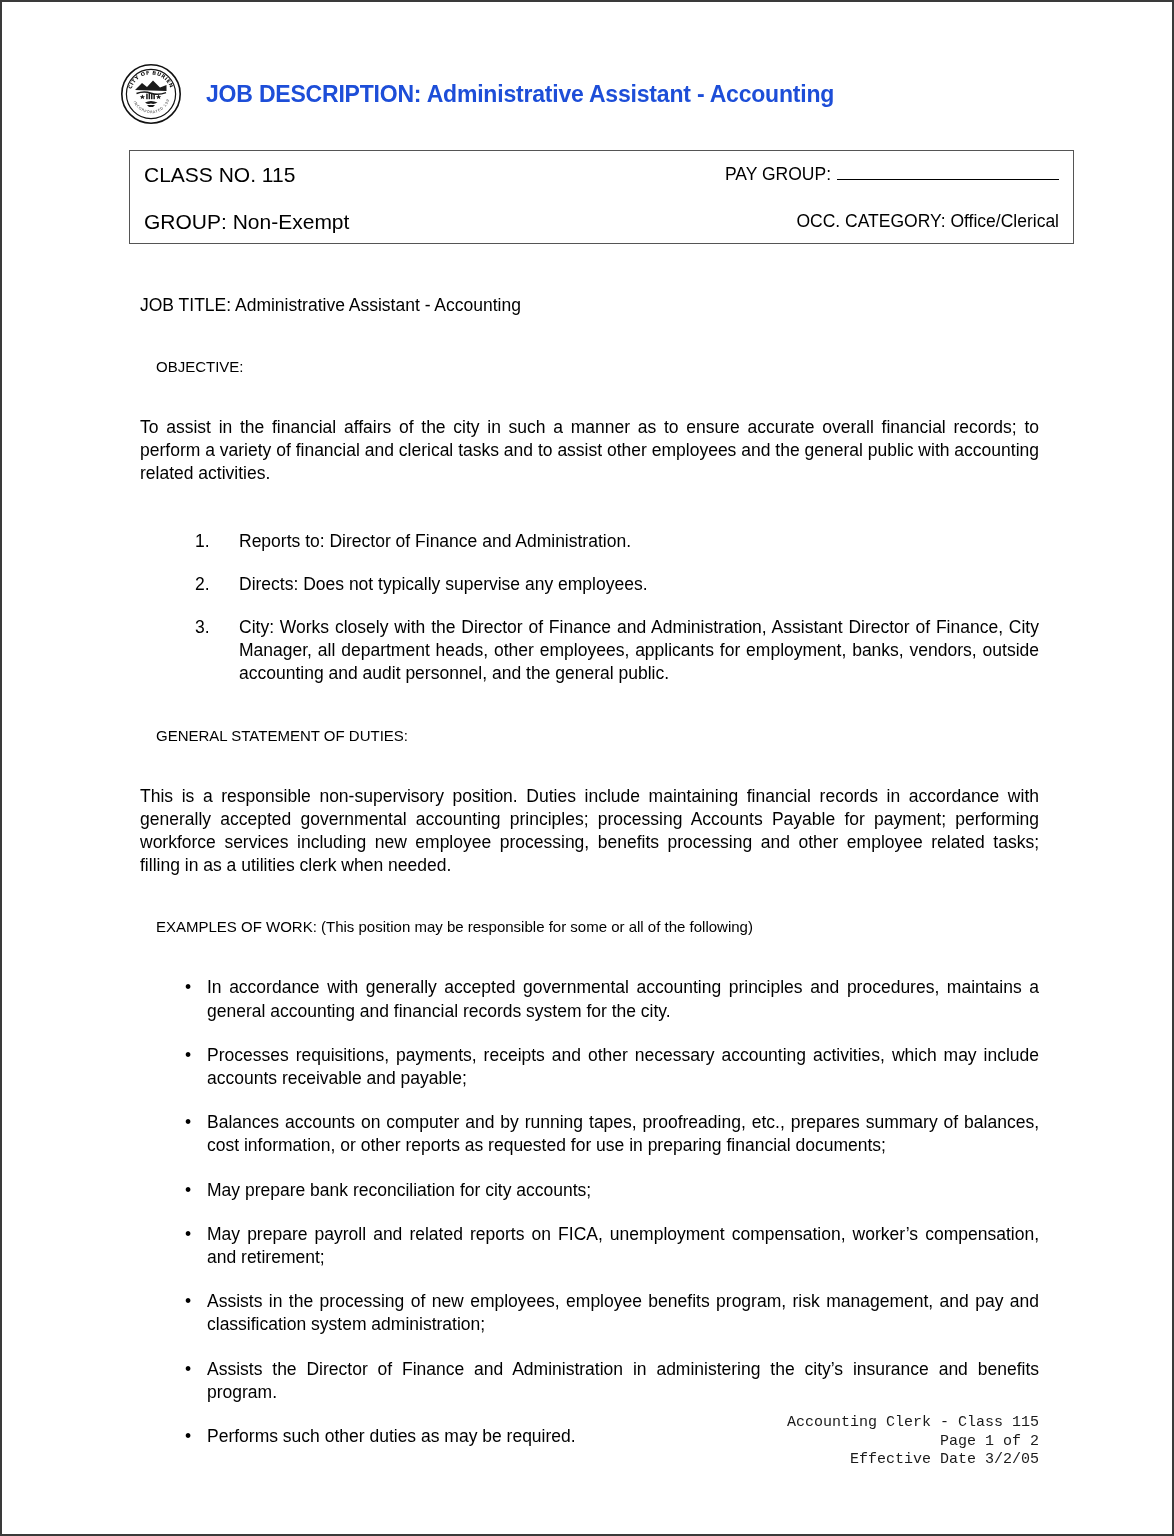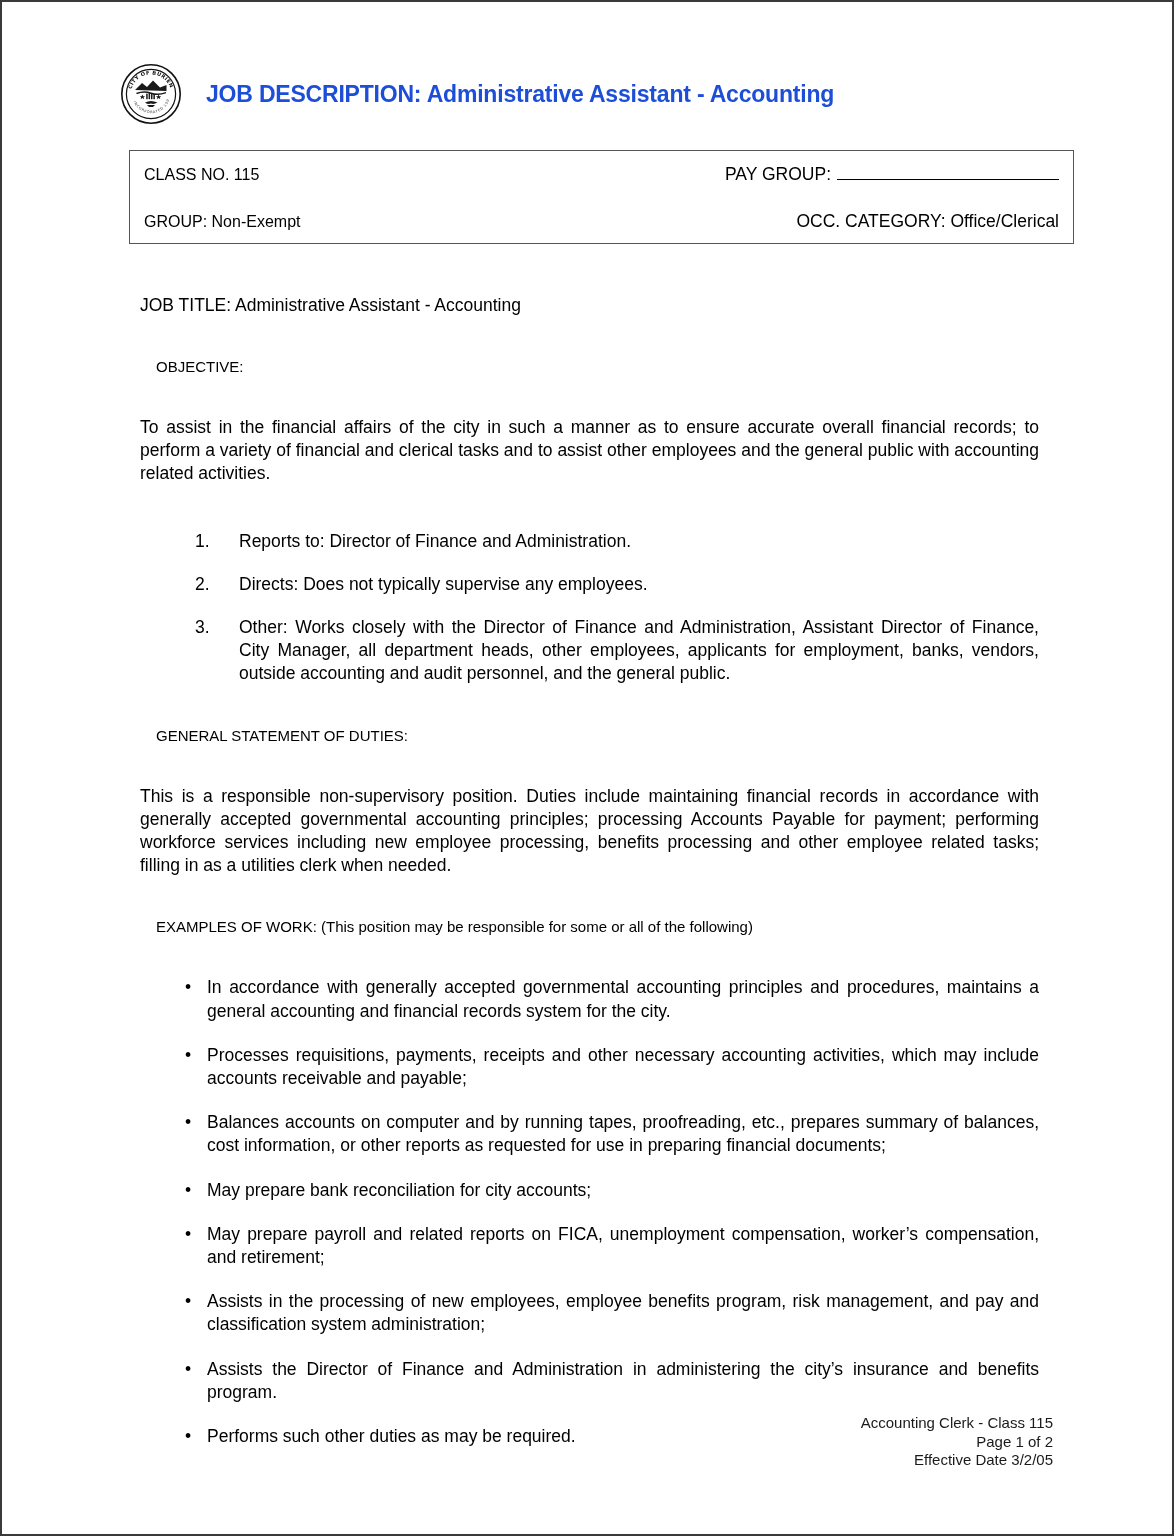--- a/index.html
+++ b/index.html
@@ -71,21 +71,21 @@
     width: 100%;
     height: 47px;
     display: flex;
     align-items: center;
     box-sizing: border-box;
     padding: 0 14px 0 14px;
   }
   .infobox-row.r1 { top: 0; }
   .infobox-row.r2 { top: 47px; }
   .info-left {
-    font-size: 16px;
+    font-size: 21px;
     white-space: nowrap;
   }
   .info-right {
     margin-left: auto;
     font-size: 17.5px;
     white-space: nowrap;
     display: flex;
     align-items: baseline;
   }
   .blank-line {
@@ -158,26 +158,27 @@
     position: absolute;
     left: 45px;
     top: 0px;
     font-size: 17.5px;
     line-height: 23.2px;
   }
 
   
   .footer {
     position: absolute;
-    right: 123px;
+    right: 137px;
     top: 1412px;
     text-align: right;
     font-size: 15px;
     line-height: 18.5px;
     color: #1a1a1a;
+    font-family: Liberation Mono, monospace;
   }
   .footer div { white-space: nowrap; }
 </style>
 </head>
 <body>
 
 <div class="page">
  <div class="inner">
 
   <div class="header">
@@ -245,21 +246,21 @@
     <div class="gap-md"></div>
 
     <ul class="numlist">
       <li class="numitem">
         <span class="num">1.</span><span class="u">Reports to:</span><span> Director of Finance and Administration.</span>
       </li>
       <li class="numitem">
         <span class="num">2.</span><span class="u">Directs:</span><span> Does not typically supervise any employees.</span>
       </li>
       <li class="numitem">
-        <span class="num">3.</span><span class="u">Other:</span><span>  Works closely with the Director of Finance and Administration, Assistant Director of Finance, City Manager, all department heads, other employees, applicants for employment, banks, vendors, outside accounting and audit personnel, and the general public.</span>
+        <span class="num">3.</span><span class="u">City:</span><span>  Works closely with the Director of Finance and Administration, Assistant Director of Finance, City Manager, all department heads, other employees, applicants for employment, banks, vendors, outside accounting and audit personnel, and the general public.</span>
       </li>
     </ul>
 
     <div class="gap-md"></div>
 
     <div class="heading"><span class="u">GENERAL STATEMENT OF DUTIES:</span></div>
 
     <div class="gap-md"></div>
 
     <p class="para">This is a responsible non-supervisory position. Duties include maintaining financial records in accordance with generally accepted governmental accounting principles; processing Accounts Payable for payment; performing workforce services including new employee processing, benefits processing and other employee related tasks; filling in as a utilities clerk when needed.</p>

